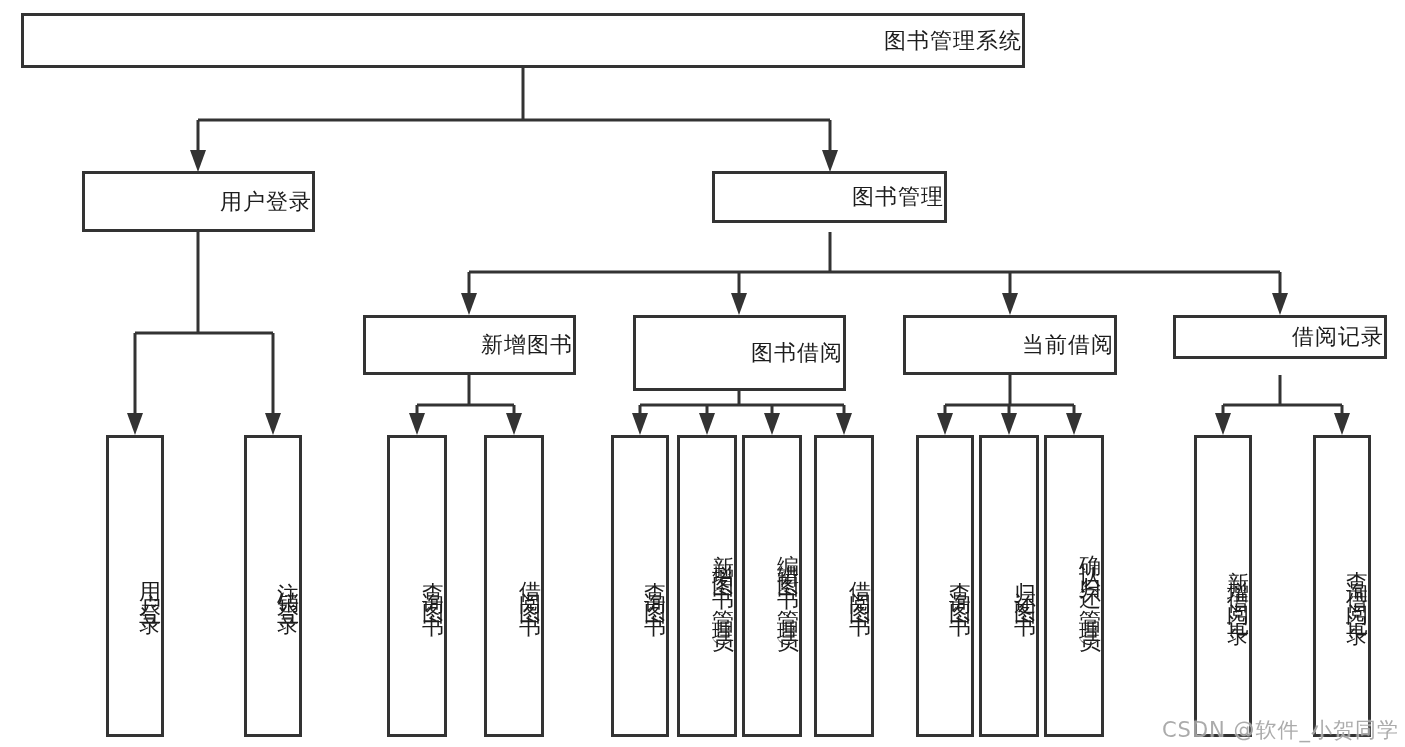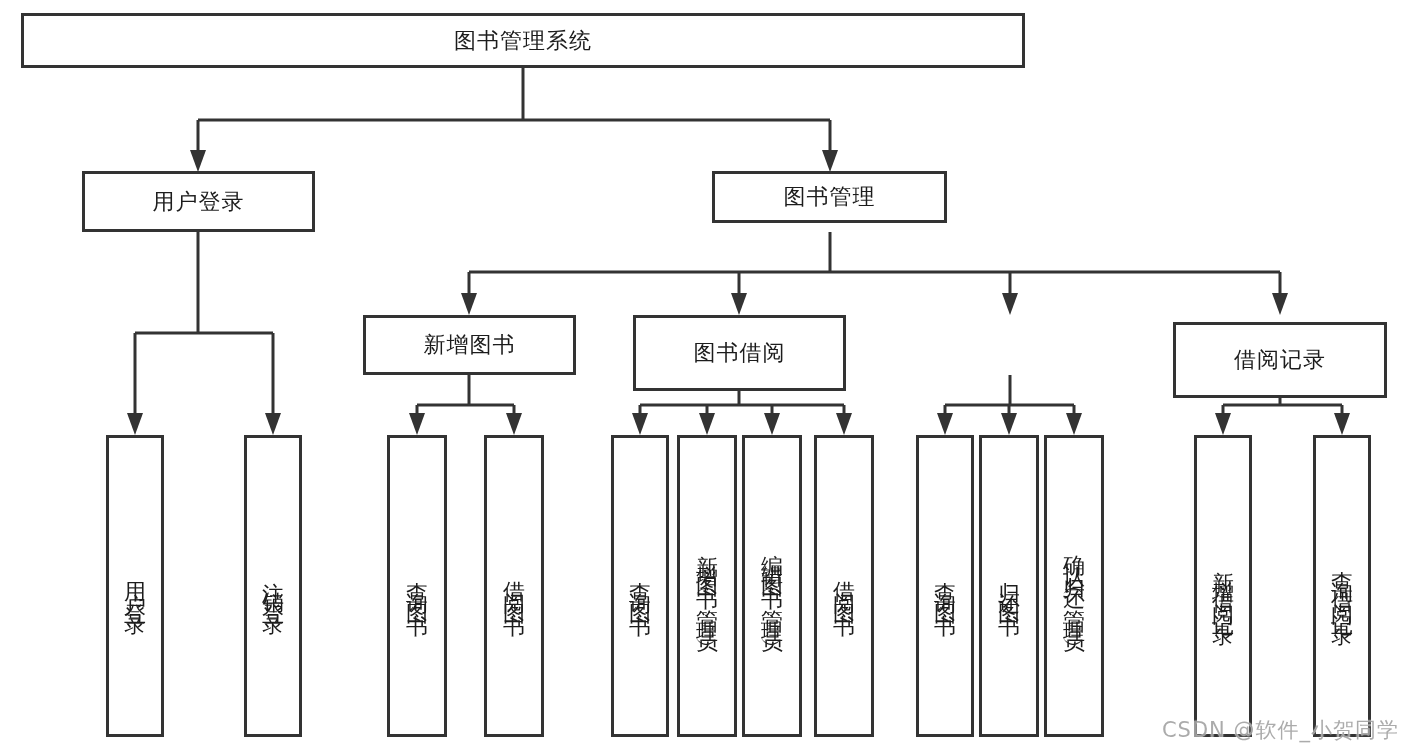--- a/index.html
+++ b/index.html
@@ -8,21 +8,21 @@
     font-family:"DejaVu Sans","Liberation Sans",sans-serif; overflow:hidden;
     color:var(--text,#1c1c1c);
   }
   .connectors { position:absolute; left:0; top:0; width:1405px; height:747px;
     color:var(--line,#333333); pointer-events:none; }
   .connectors line { stroke:currentColor; stroke-width:3; }
   .connectors polygon { fill:currentColor; stroke:none; }
   .node {
     position:absolute; box-sizing:border-box; background:#ffffff;
     border:3px solid var(--line,#333333);
-    display:flex; align-items:center; justify-content:center;
+    display:flex; align-items:center; justify-content:flex-end;
     font-size:22px; letter-spacing:1px; color:var(--text,#1c1c1c);
   }
   .leaf .vtext {
     display:block; writing-mode:vertical-rl; text-orientation:mixed;
     font-size:22px; line-height:1.0; letter-spacing:11px;
   }
   .watermark {
     position:absolute; right:6px; bottom:3px; z-index:5;
     font-size:21px; letter-spacing:1px; color:var(--watermark,#a3a3a3);
     text-shadow:0 0 2px #ffffff, 0 0 1px #ffffff; opacity:0.9;
@@ -119,21 +119,24 @@
   <div class="node" style="left:712px;top:171px;width:235px;height:52px">
     <span>图书管理</span>
   </div>
 
   <div class="node" style="left:363px;top:315px;width:213px;height:60px">
     <span>新增图书</span>
   </div>
   <div class="node" style="left:633px;top:315px;width:213px;height:76px">
     <span>图书借阅</span>
   </div>
-  <div class="node" style="left:1173px;top:322px;width:214px;height:76px">
+  <div class="node" style="left:903px;top:315px;width:214px;height:60px">
+    <span>当前借阅</span>
+  </div>
+  <div class="node" style="left:1173px;top:315px;width:214px;height:44px">
     <span>借阅记录</span>
   </div>
 
   <div class="node leaf" style="left:106px;top:435px;width:58px;height:302px">
     <span class="vtext">用户登录</span>
   </div>
   <div class="node leaf" style="left:244px;top:435px;width:58px;height:302px">
     <span class="vtext">注销登录</span>
   </div>
 

